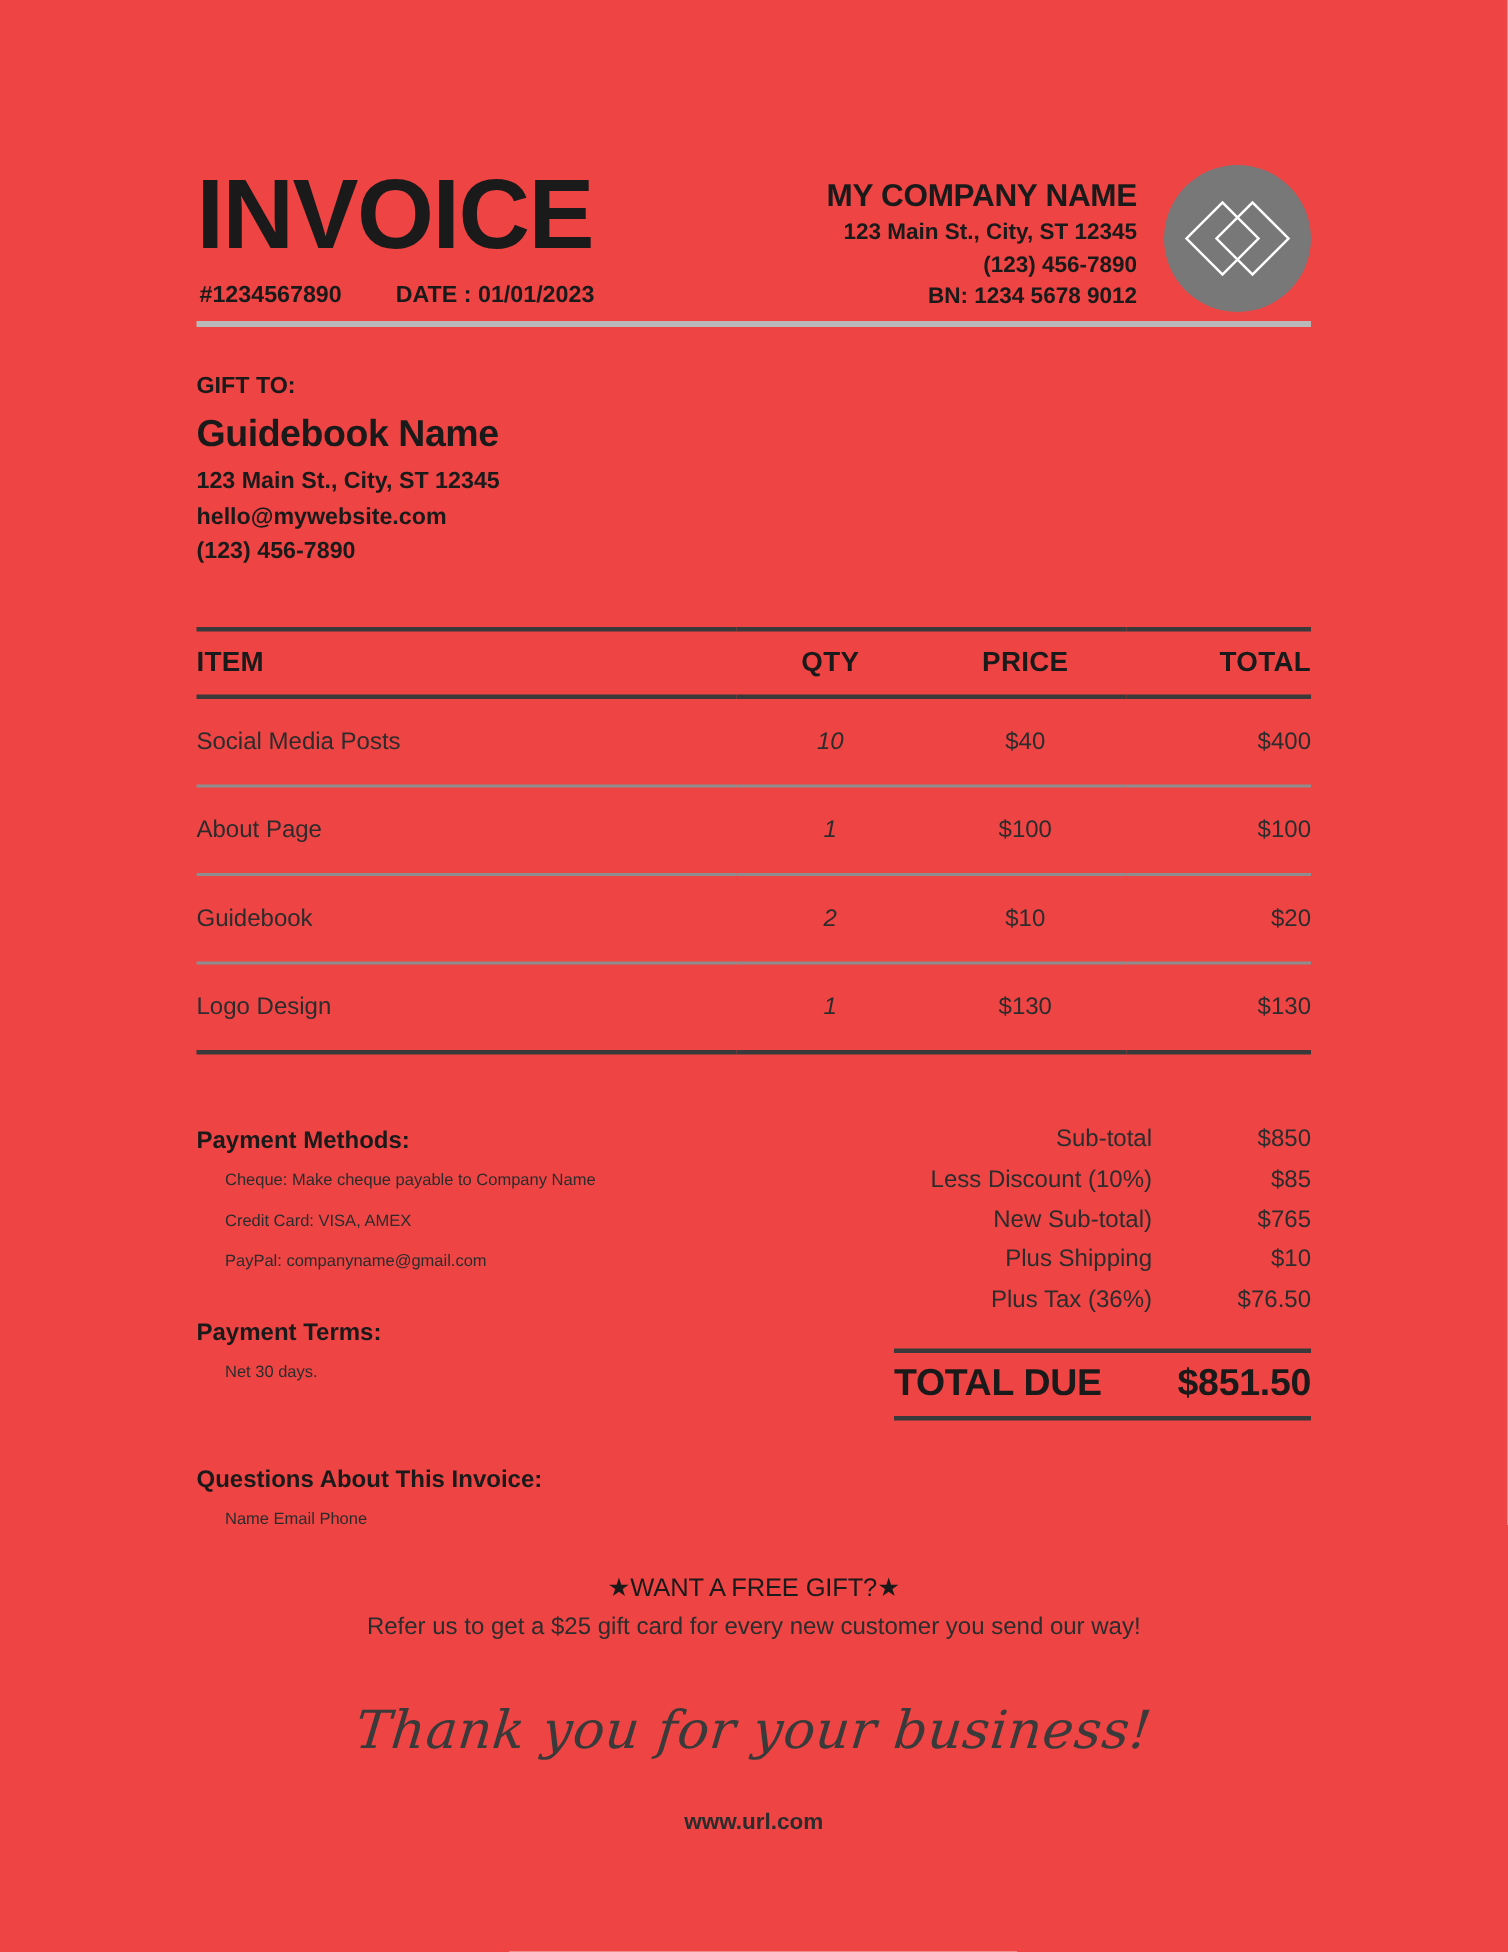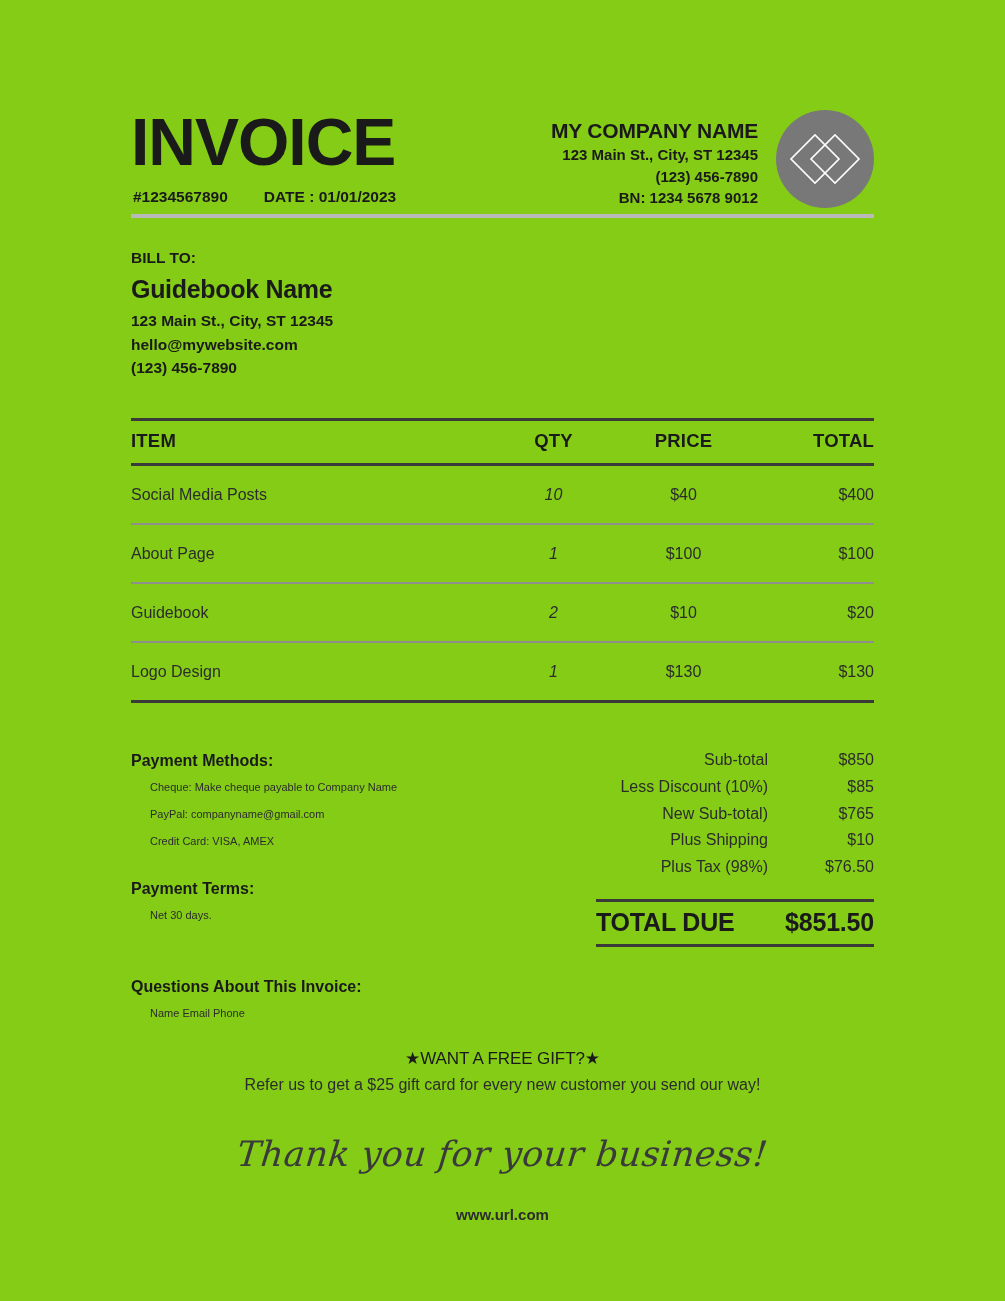--- a/index.html
+++ b/index.html
@@ -13,21 +13,21 @@
     font-family: "Liberation Sans", sans-serif;
     color: #231f20;
     position: relative;
     overflow: hidden;
   }
   .page {
     position: absolute;
     left: 0; top: 0;
     width: 1005px;
     height: 1301px;
-    background: #84cc16;
+    background: #ef4444;
   }
   .content {
     position: absolute;
     left: 131px;
     top: 0;
     width: 743px;
   }
 
   
   .header {
@@ -307,21 +307,21 @@
           <svg width="98" height="98" viewBox="0 0 98 98" aria-hidden="true">
             <rect x="22" y="32" width="34" height="34" transform="rotate(45 39 49)" fill="none" stroke="#ffffff" stroke-width="1.6"></rect>
             <rect x="42" y="32" width="34" height="34" transform="rotate(45 59 49)" fill="none" stroke="#ffffff" stroke-width="1.6"></rect>
           </svg>
         </span>
       </div>
     </div>
     <div class="header-rule"></div>
 
     <div class="billto">
-      <div class="billto-label">BILL TO:</div>
+      <div class="billto-label">GIFT TO:</div>
       <div class="billto-name">Guidebook Name</div>
       <div class="billto-line">123 Main St., City, ST 12345</div>
       <div class="billto-line">hello@mywebsite.com</div>
       <div class="billto-line">(123) 456-7890</div>
     </div>
 
     <table class="items">
       <colgroup>
         <col class="c-item">
           <col class="c-qty">
@@ -360,22 +360,22 @@
           <td class="td-qty">1</td>
           <td class="td-price">$130</td>
           <td class="td-total">$130</td>
         </tr>
       </tbody>
     </table>
 
     <div class="payment">
       <div class="pay-head">Payment Methods:</div>
       <div class="pay-line">Cheque: Make cheque payable to Company Name</div>
+      <div class="pay-line">Credit Card: VISA, AMEX</div>
       <div class="pay-line">PayPal: companyname@gmail.com</div>
-      <div class="pay-line">Credit Card: VISA, AMEX</div>
 
       <div class="pay-terms">
         <div class="pay-head">Payment Terms:</div>
         <div class="pay-line">Net 30 days.</div>
       </div>
 
       <div class="pay-questions">
         <div class="pay-head">Questions About This Invoice:</div>
         <div class="pay-line">Name Email Phone</div>
       </div>
@@ -392,21 +392,21 @@
       </div>
       <div class="sum-row">
         <span class="sum-label">New Sub-total)</span>
         <span class="sum-value">$765</span>
       </div>
       <div class="sum-row">
         <span class="sum-label">Plus Shipping</span>
         <span class="sum-value">$10</span>
       </div>
       <div class="sum-row">
-        <span class="sum-label">Plus Tax (98%)</span>
+        <span class="sum-label">Plus Tax (36%)</span>
         <span class="sum-value">$76.50</span>
       </div>
 
       <div class="total-due">
         <span class="total-due-label">TOTAL DUE</span>
         <span class="total-due-value">$851.50</span>
       </div>
     </div>
 
     <div class="footer">

